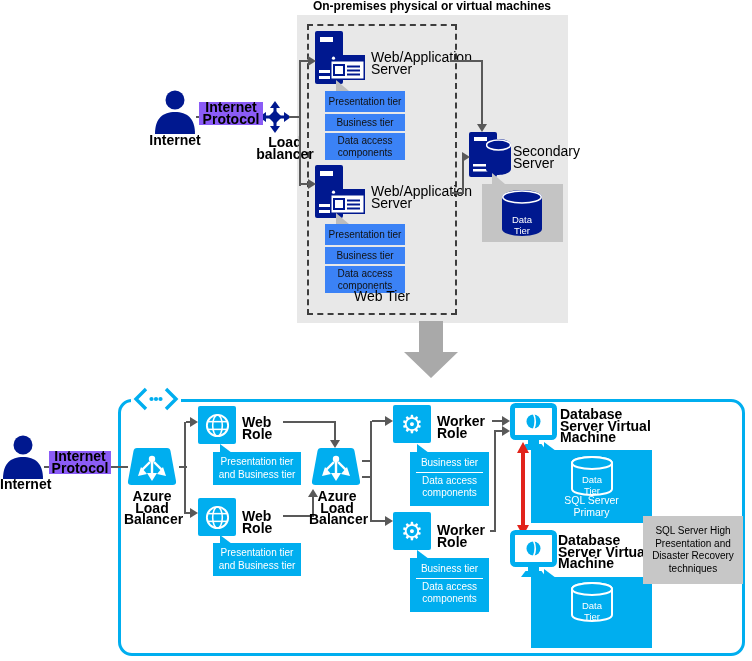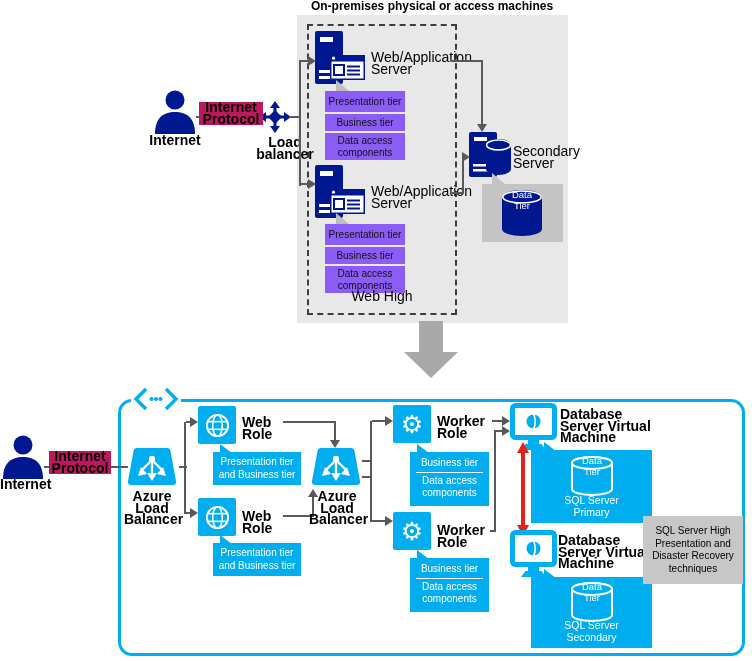--- a/index.html
+++ b/index.html
@@ -2,52 +2,52 @@
 <html><head>
 <meta charset="utf-8">
 <style>
   * { margin:0; padding:0; box-sizing:border-box; }
   body { background:#fff; font-family:"Liberation Sans", sans-serif; }
   .stage { position:relative; width:752px; height:661px; background:#fff; overflow:hidden; }
   .abs { position:absolute; }
   .lbl { position:absolute; font-size:14px; line-height:11.5px; color:#000; }
   .bold { font-weight:bold; }
   .ctr { text-align:center; }
-  .whitebg { background:#be185d; }
+  .whitebg { background:#8b5cf6; }
   .ln { position:absolute; background:#595959; }
   .ar-r { position:absolute; width:0; height:0; border-top:5px solid transparent; border-bottom:5px solid transparent; border-left:8px solid #595959; }
   .ar-d { position:absolute; width:0; height:0; border-left:5px solid transparent; border-right:5px solid transparent; border-top:8px solid #595959; }
   .ar-u { position:absolute; width:0; height:0; border-left:5px solid transparent; border-right:5px solid transparent; border-bottom:8px solid #595959; }
   .graybox { position:absolute; background:#E8E8E8; }
   .dashedbox { position:absolute; border:2px dashed #3d3d3d; }
   .tierstack { position:absolute; width:80px; display:flex; flex-direction:column; gap:2px; }
-  .tierrow { background:#8b5cf6; color:#111; font-size:10px; line-height:11.5px; text-align:center; display:flex; align-items:center; justify-content:center; }
+  .tierrow { background:#3b82f6; color:#111; font-size:10px; line-height:11.5px; text-align:center; display:flex; align-items:center; justify-content:center; }
   .tail-gray { position:absolute; width:0; height:0; border-bottom:11px solid #BDBDBD; border-right:13px solid transparent; }
   .tail-dgray { position:absolute; width:0; height:0; border-bottom:11px solid #C4C4C4; border-right:13px solid transparent; }
   .tail-cyan { position:absolute; width:0; height:0; border-bottom:9px solid #00AEEF; border-right:12px solid transparent; }
   .cyansq { position:absolute; width:38px; height:38px; background:#00AEEF; border-radius:2px; display:flex; align-items:center; justify-content:center; }
   .bubble { position:absolute; background:#00AEEF; color:#fff; font-size:10px; line-height:12.5px; text-align:center; display:flex; align-items:center; justify-content:center; }
   .gear { font-family:"DejaVu Sans", sans-serif; font-size:25px; color:#fff; line-height:25px; }
   .vnetbox { position:absolute; border:3px solid #00AEEF; border-radius:14px; }
   .sqlbox { position:absolute; width:121px; background:#1CAEE4; background:#00AEEF; }
   .sqlname { position:absolute; bottom:5px; left:0; width:100%; text-align:center; color:#fff; font-size:10.5px; line-height:12px; }
   .sqlname span { display:inline-block; width:80px; }
   .cylwrap { position:absolute; }
-  .cyltext { position:absolute; left:0; top:0; width:100%; height:100%; display:flex; align-items:flex-start; justify-content:center; text-align:center; color:#fff; font-size:9.5px; line-height:10.5px;border-radius:18px; }
+  .cyltext { position:absolute; left:0; top:0; width:100%; height:100%; display:flex; align-items:flex-end; justify-content:center; text-align:center; color:#fff; font-size:9.5px; line-height:10.5px;border-radius:18px; }
   .cyltext span { display:inline-block; width:26px; }
   .notebox { position:absolute; background:#C7C7C7; display:flex; align-items:center; justify-content:center; text-align:center; font-size:10px; line-height:12.5px; color:#000; }
   .notebox span { display:inline-block; width:97px; }
   .bubble-div { border-top:1px solid #fff; margin:2px 6px; }
 </style>
 </head>
 <body>
 
 <div class="stage">
 
-  <div class="lbl bold ctr" style="left:290px; top:1px; width:284px; font-size:12px;">On-premises physical or access machines</div>
+  <div class="lbl bold ctr" style="left:290px; top:1px; width:284px; font-size:12px;">On-premises physical or virtual machines</div>
 
   <div class="graybox" style="left:297px; top:15px; width:271px; height:308px;"></div>
   <div class="dashedbox" style="left:307px; top:24px; width:150px; height:291px;"></div>
 
   <svg class="abs" style="left:315px; top:31px;" width="28" height="53" viewBox="0 0 28 53">
     <rect x="0" y="0" width="28" height="53" rx="2" fill="#00188F"></rect>
     <rect x="5" y="6" width="13" height="5" fill="#fff"></rect>
     <rect x="4" y="39" width="20" height="3" fill="#fff"></rect>
     <rect x="4" y="45" width="20" height="3" fill="#fff"></rect>
   </svg>
@@ -86,21 +86,21 @@
   </svg>
   <div class="lbl" style="left:371px; top:186px; width:82px;">Web/Application Server</div>
 
   <div class="tail-gray" style="left:336px; top:213px;"></div>
   <div class="tierstack" style="left:325px; top:224px;">
     <div class="tierrow" style="height:21px;">Presentation tier</div>
     <div class="tierrow" style="height:17px;">Business tier</div>
     <div class="tierrow" style="height:27px;">Data access components</div>
   </div>
 
-  <div class="lbl ctr" style="left:307px; top:291px; width:150px;">Web High</div>
+  <div class="lbl ctr" style="left:307px; top:291px; width:150px;">Web Tier</div>
 
   <svg class="abs" style="left:469px; top:132px;" width="28" height="45" viewBox="0 0 28 45">
     <rect x="0" y="0" width="28" height="45" rx="2" fill="#00188F"></rect>
     <rect x="5" y="5" width="13" height="4" fill="#fff"></rect>
     <rect x="4" y="32" width="20" height="2.5" fill="#fff"></rect>
     <rect x="4" y="37" width="20" height="2.5" fill="#fff"></rect>
   </svg>
   <svg class="abs" style="left:486px; top:139px;" width="25" height="36" viewBox="0 0 25 36">
     <path d="M0 6 C0 2.7 5.6 0 12.5 0 C19.4 0 25 2.7 25 6 V30 C25 33.3 19.4 36 12.5 36 C5.6 36 0 33.3 0 30 Z" fill="#00188F"></path>
     <ellipse cx="12.5" cy="6" rx="12" ry="5" fill="#00188F" stroke="#fff" stroke-width="1.5"></ellipse>
@@ -318,20 +318,19 @@
   <div class="sqlbox" style="left:531px; top:577px; height:71px;">
     <div class="cylwrap" style="left:40px; top:5px; width:42px; height:40px;">
       <svg width="42" height="40" viewBox="0 0 42 40">
         <path d="M1 7 C1 3.7 10 1 21 1 C32 1 41 3.7 41 7 V33 C41 36.3 32 39 21 39 C10 39 1 36.3 1 33 Z" fill="#00AEEF" stroke="#fff" stroke-width="2"></path>
         <ellipse cx="21" cy="7" rx="20" ry="6" fill="#00AEEF" stroke="#fff" stroke-width="2"></ellipse>
       </svg>
       <div class="cyltext">
           <span>Data Tier</span>
         </div>
     </div>
-    <div class="sqlname"><span>SQL Server Secondary</span></div>
   </div>
 
   <div class="notebox" style="left:643px; top:516px; width:100px; height:68px;">
     <span>SQL Server High Presentation and Disaster Recovery techniques</span>
   </div>
 
 </div>
 
 </body></html>

